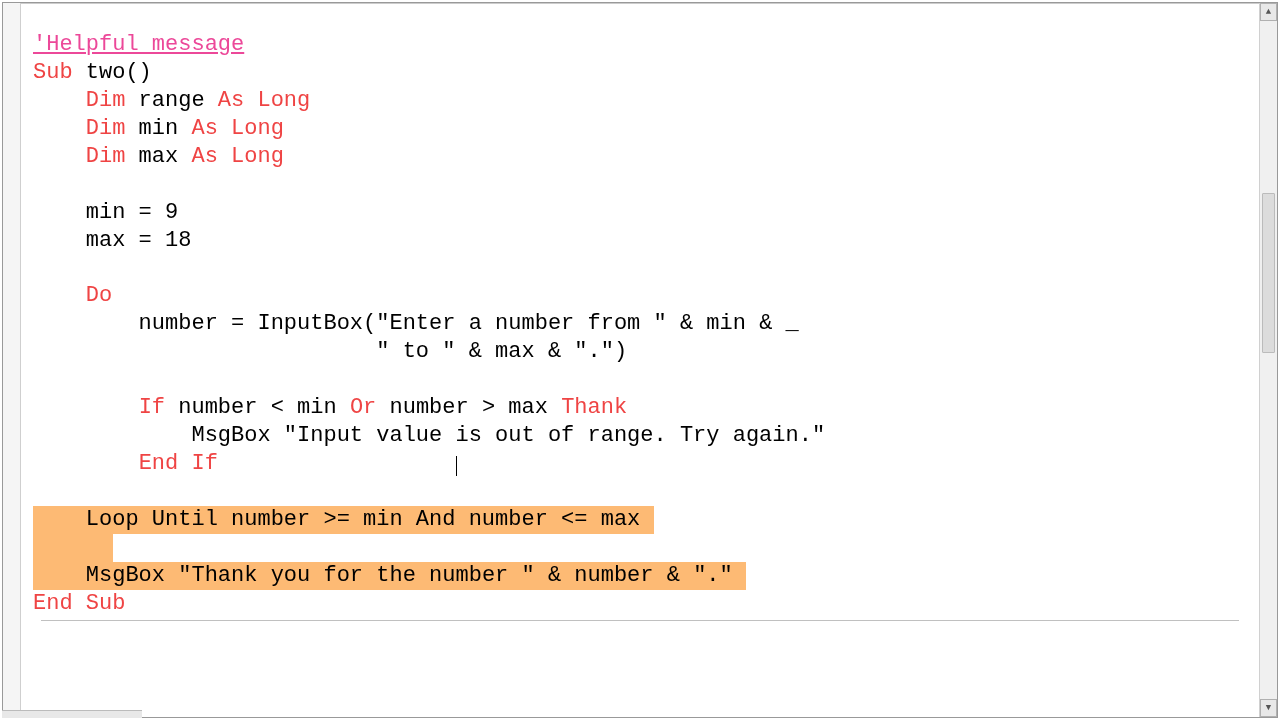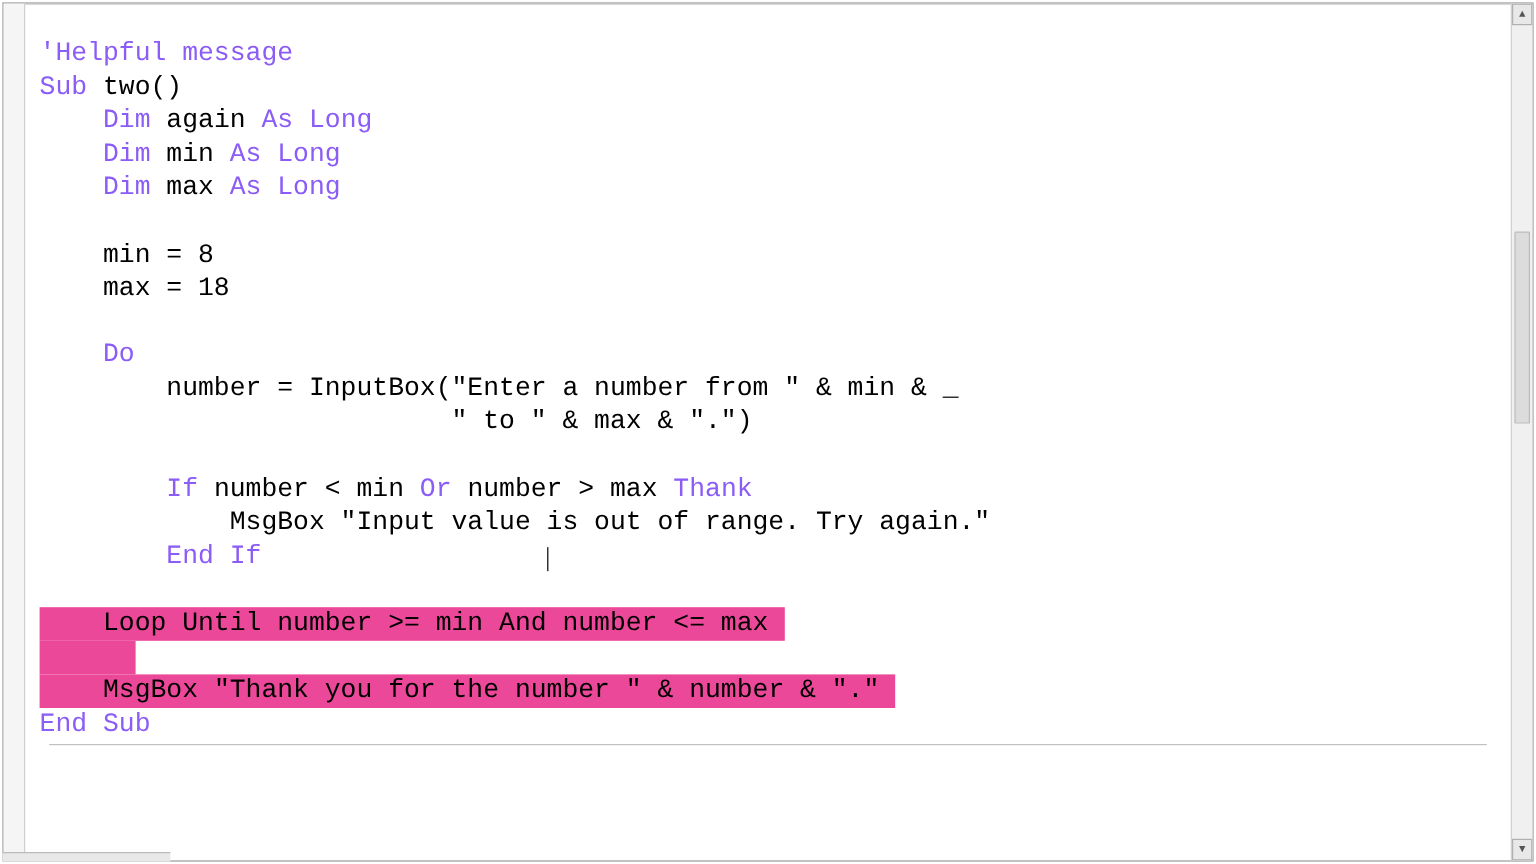--- a/index.html
+++ b/index.html
@@ -29,23 +29,23 @@
     flex-shrink: 0;
   }
   .code-area {
     flex: 1;
     padding: 28px 0 0 12px;
     white-space: pre;
     line-height: 1.27;
     position: relative;
     color: #000;
   }
-  .kw { color: #8b5cf6; }
-  .cm { color: #8b5cf6; }
-  .hl-row { background: #ec4899; display: inline-block; }
+  .kw { color: #ef4444; }
+  .cm { color: #ec4899; text-decoration: underline; }
+  .hl-row { background: #fdba74; display: inline-block; }
   .scrollbar {
     width: 18px;
     background: #f0f0f0;
     border-left: 1px solid #d0d0d0;
     position: relative;
     flex-shrink: 0;
   }
   .scroll-up, .scroll-down {
     position: absolute;
     left: 0; right: 0;
@@ -96,25 +96,25 @@
   }
 </style>
 </head>
 <body>
 
 <div class="editor-frame">
   <div class="gutter"></div>
 
   <div class="code-area"><span class="cm">'Helpful message</span>
 <span class="kw">Sub</span><span> two()</span>
-    <span class="kw">Dim</span><span> again </span><span class="kw">As</span> <span class="kw">Long</span>
+    <span class="kw">Dim</span><span> range </span><span class="kw">As</span> <span class="kw">Long</span>
     <span class="kw">Dim</span><span> min </span><span class="kw">As</span> <span class="kw">Long</span>
     <span class="kw">Dim</span><span> max </span><span class="kw">As</span> <span class="kw">Long</span>
 
-<span>    min = 8</span>
+<span>    min = 9</span>
 <span>    max = 18</span>
 
     <span class="kw">Do</span>
 <span>        number = InputBox(</span><span>"Enter a number from "</span><span> &amp; min &amp; _</span>
 <span>                          </span><span>" to "</span><span> &amp; max &amp; </span><span>"."</span><span>)</span>
 
         <span class="kw">If</span><span> number &lt; min </span><span class="kw">Or</span><span> number &gt; max </span><span class="kw">Thank</span>
 <span>            MsgBox </span><span>"Input value is out of range. Try again."</span>
         <span class="kw">End If</span>                  <span class="cursor-caret"></span>
 

